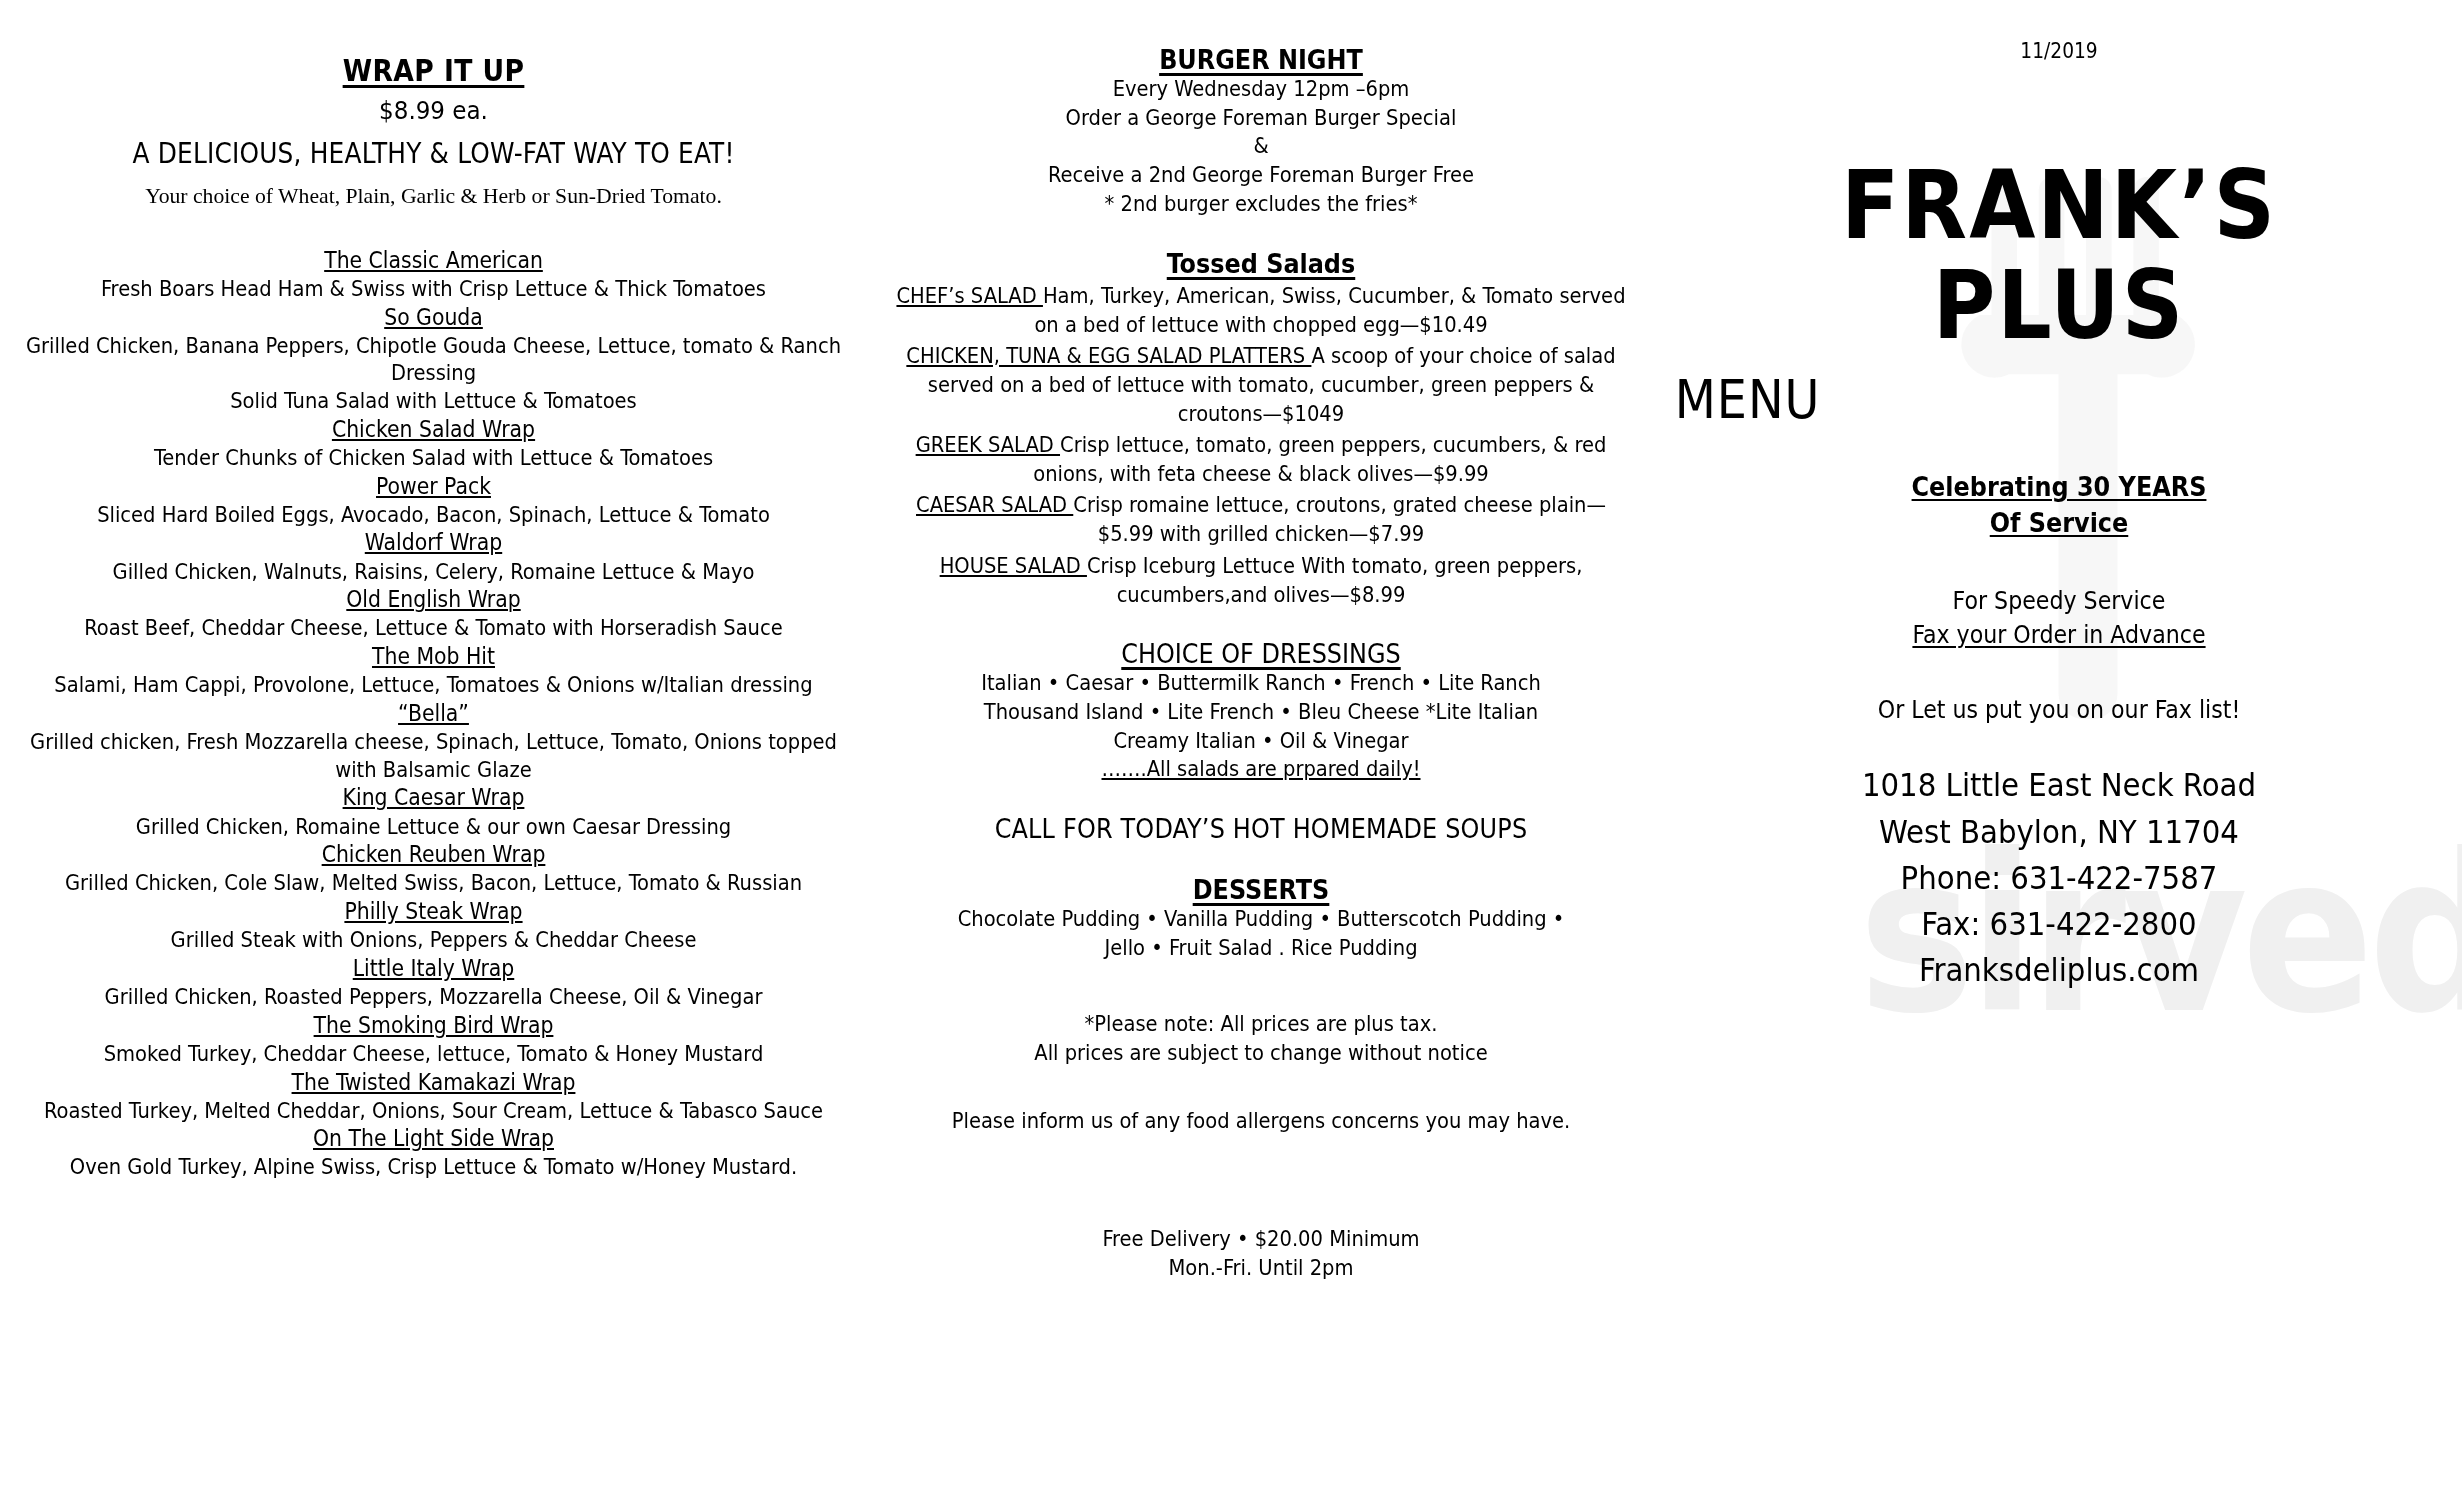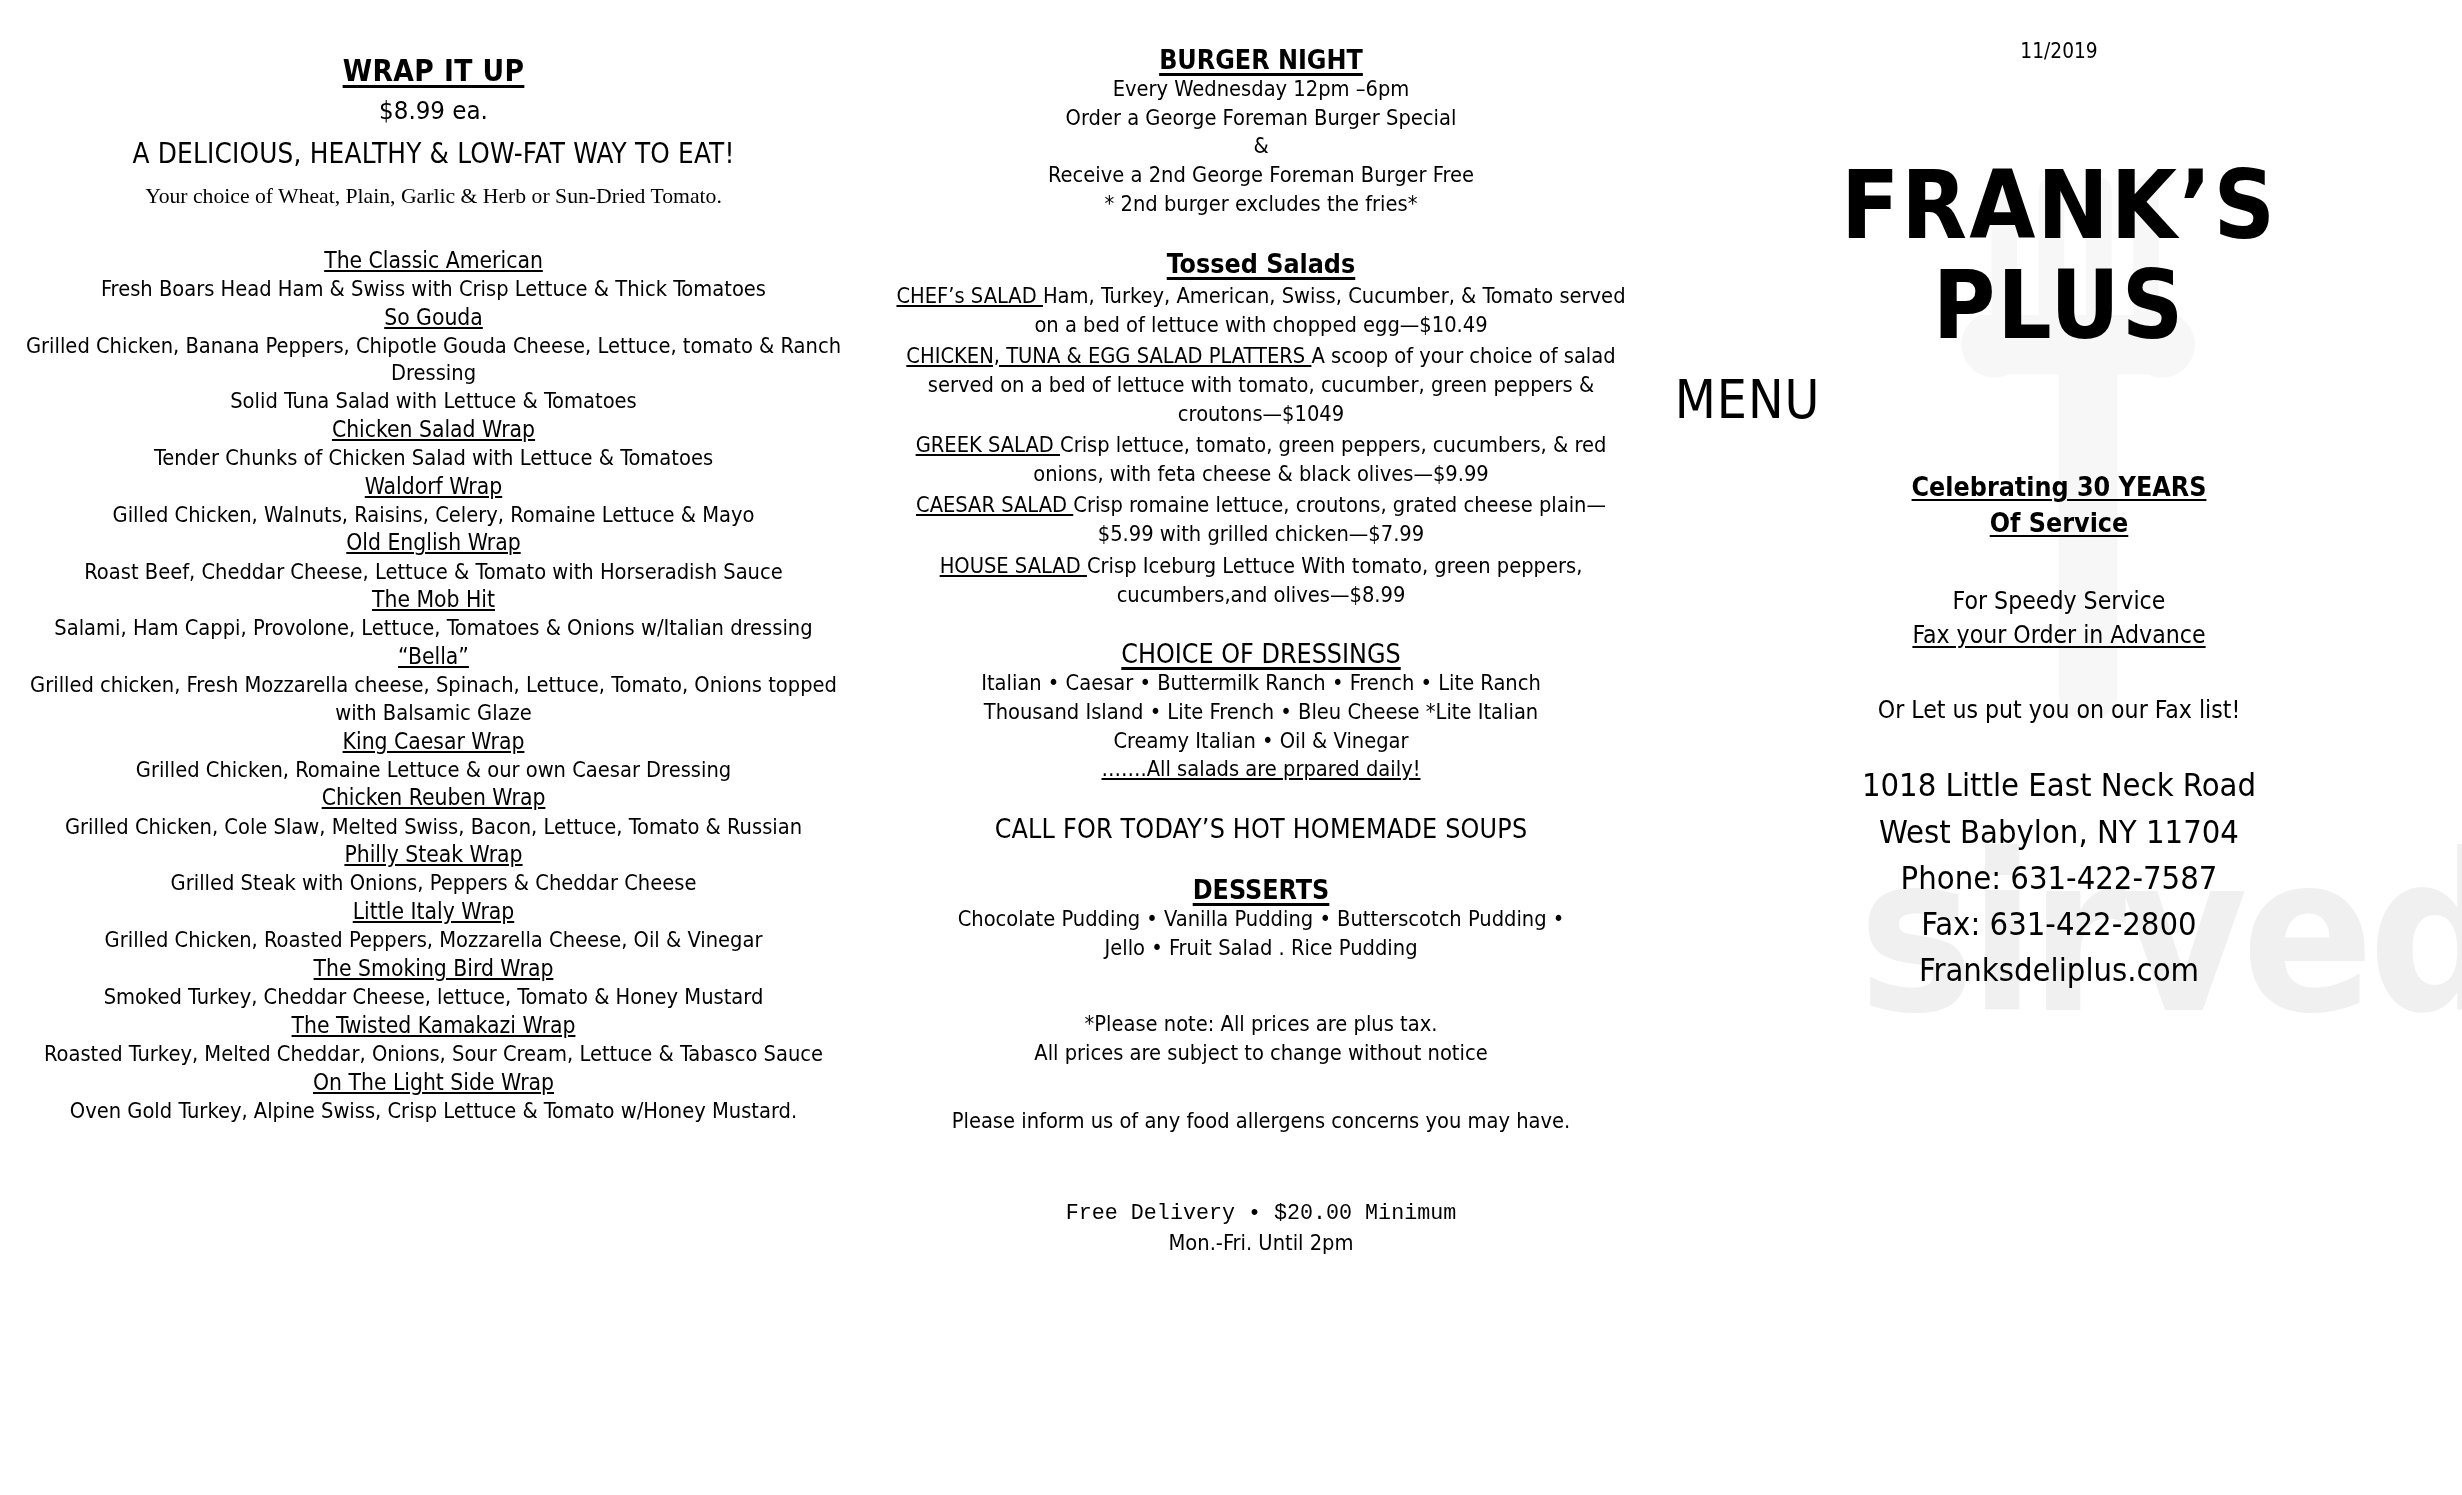--- a/index.html
+++ b/index.html
@@ -104,20 +104,24 @@
         <div class="ctr item-desc">Grilled Chicken, Banana Peppers, Chipotle Gouda Cheese, Lettuce, tomato &amp; Ranch Dressing</div>
       </div>
       <div>
         <div class="ctr item-desc">Solid Tuna Salad with Lettuce &amp; Tomatoes</div>
       </div>
       <div>
         <div class="ctr item-name">Chicken Salad Wrap</div>
         <div class="ctr item-desc">Tender Chunks of Chicken Salad with Lettuce &amp; Tomatoes</div>
       </div>
       <div>
+        <div class="ctr item-name">Power Pack</div>
+        <div class="ctr item-desc">Sliced Hard Boiled Eggs, Avocado, Bacon, Spinach, Lettuce &amp; Tomato</div>
+      </div>
+      <div>
         <div class="ctr item-name">Waldorf Wrap</div>
         <div class="ctr item-desc">Gilled Chicken, Walnuts, Raisins, Celery, Romaine Lettuce &amp; Mayo</div>
       </div>
       <div>
         <div class="ctr item-name">Old English Wrap</div>
         <div class="ctr item-desc">Roast Beef, Cheddar Cheese, Lettuce &amp; Tomato with Horseradish Sauce</div>
       </div>
       <div>
         <div class="ctr item-name">The Mob Hit</div>
         <div class="ctr item-desc">Salami, Ham Cappi, Provolone, Lettuce, Tomatoes &amp; Onions w/Italian dressing</div>
@@ -194,21 +198,21 @@
 
     <div class="blk ctr mid-hdg">DESSERTS</div>
     <div class="ctr mid-line">Chocolate Pudding • Vanilla Pudding  • Butterscotch Pudding •</div>
     <div class="ctr mid-line">Jello • Fruit Salad .  Rice Pudding</div>
 
     <div style="margin-top:48px;" class="ctr mid-line">*Please note: All prices are plus tax.</div>
     <div class="ctr mid-line">All prices are subject to change without notice</div>
 
     <div style="margin-top:39px;" class="ctr mid-line">Please inform us of any food allergens concerns you may have.</div>
 
-    <div style="margin-top:65px;font-family:Liberation Mono, monospace;" class="ctr mid-line">Free Delivery • $20.00 Minimum</div>
+    <div style="margin-top:90px;" class="ctr mid-line">Free Delivery • $20.00 Minimum</div>
     <div class="ctr mid-line">Mon.-Fri. Until 2pm</div>
   </div>
 
   <div class="panel panel-right">
 
     <svg class="wm-fork" viewBox="0 0 300 560" aria-hidden="true">
       <g fill="#f2f2f2">
         <rect x="120" y="150" width="60" height="400" rx="26"></rect>
         <rect x="52" y="0" width="26" height="165" rx="13"></rect>
         <rect x="100" y="0" width="26" height="165" rx="13"></rect>

